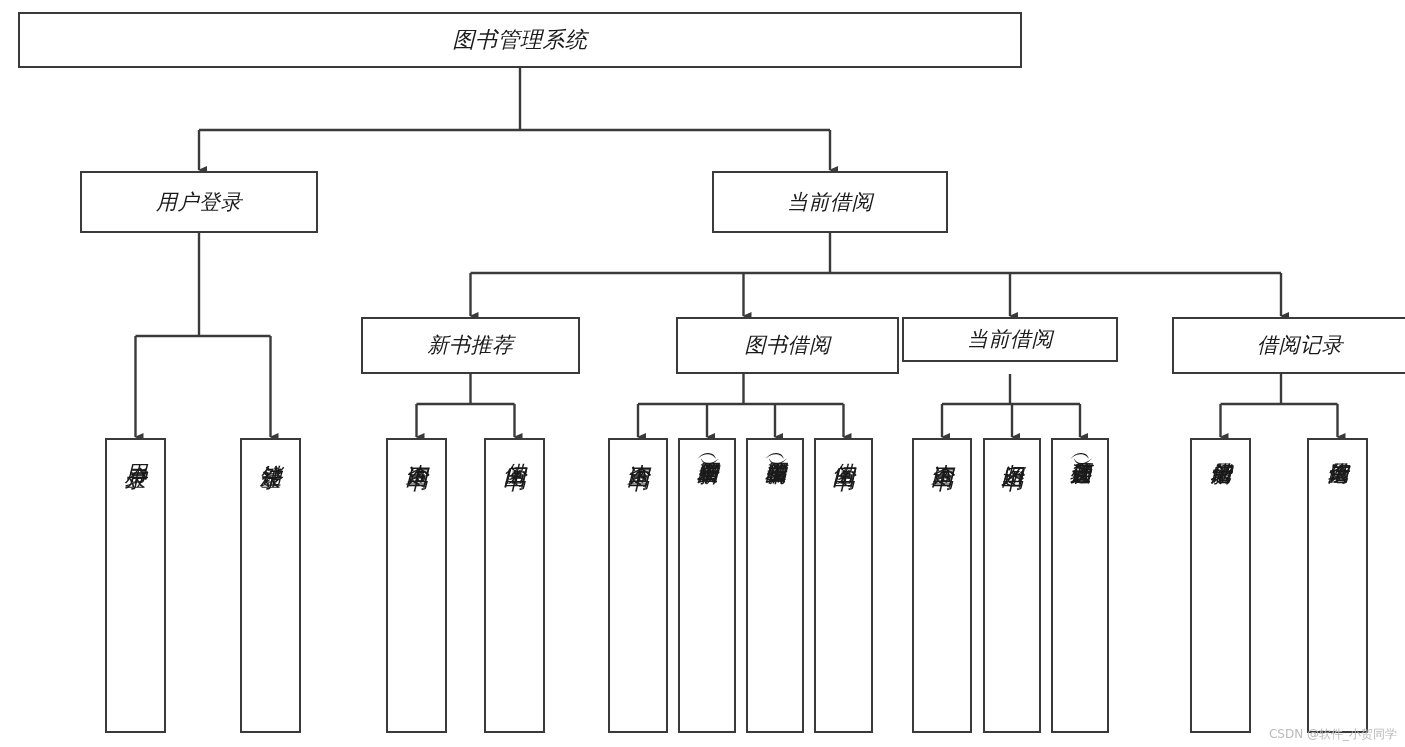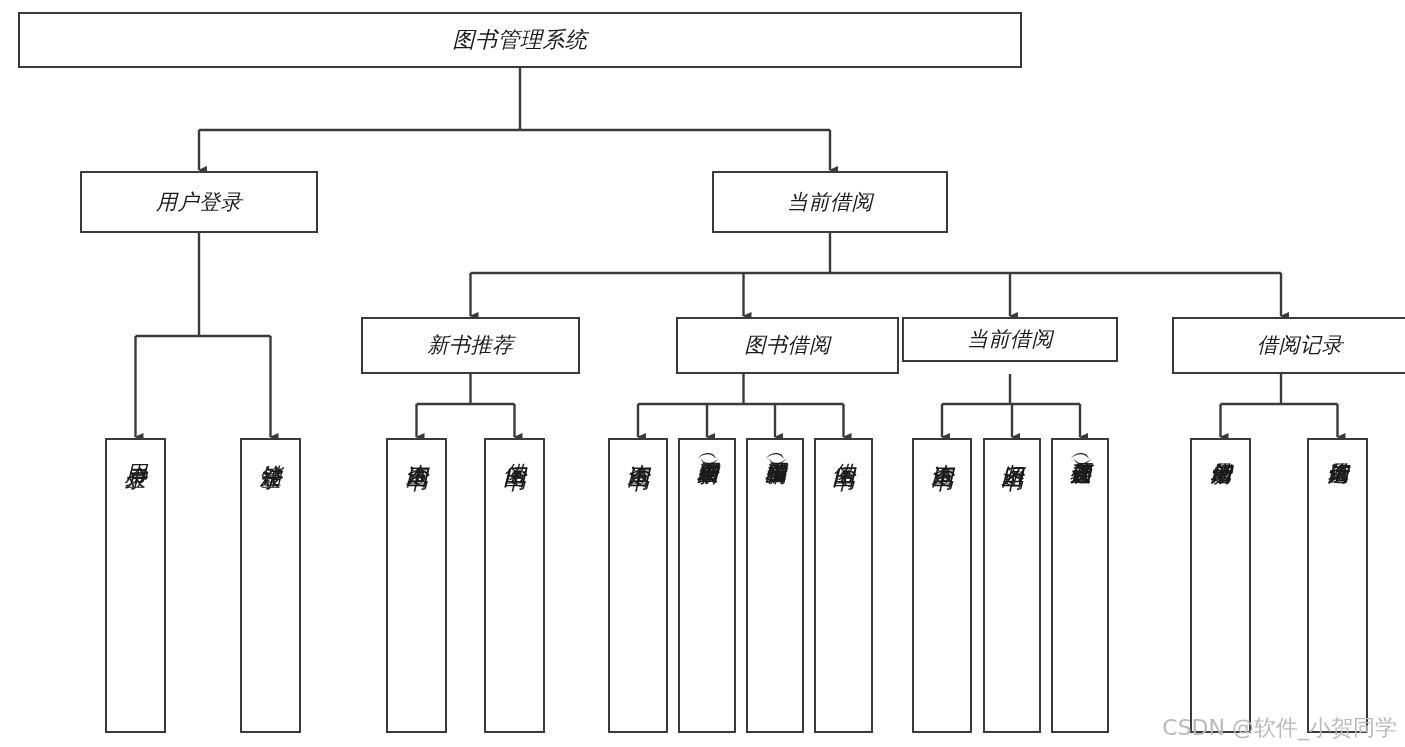--- a/index.html
+++ b/index.html
@@ -67,21 +67,21 @@
   }
   
   .node.vert.long .node-label {
     letter-spacing: 0px;
     font-size: 21px;
   }
   #watermark {
     position: absolute;
     right: 8px;
     bottom: 4px;
-    font-size: 22px;
+    font-size: 12px;
     color: #b9b9b9;
     white-space: nowrap;
     user-select: none;
     text-align: center;
   }
 </style>
 </head>
 <body>
 
 <div id="diagram-root">

